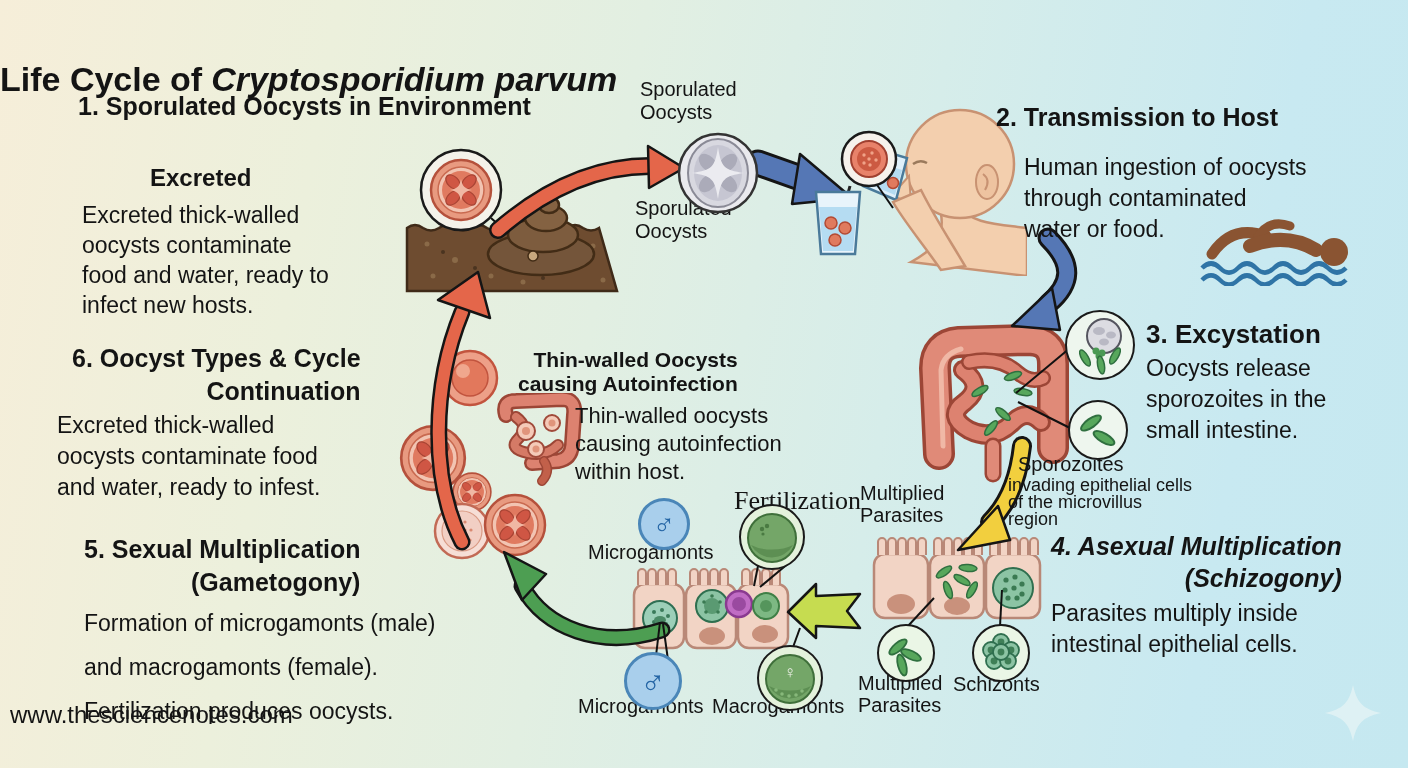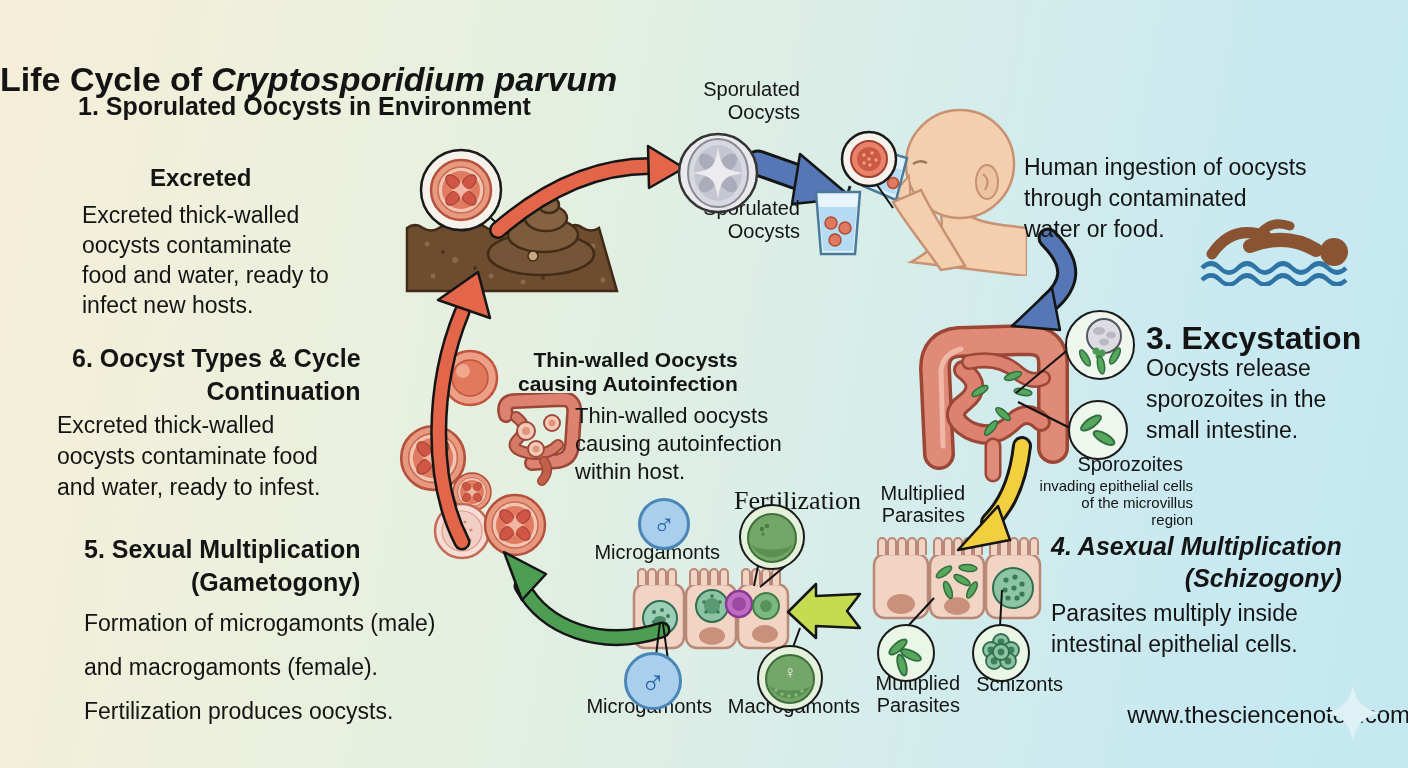--- a/index.html
+++ b/index.html
@@ -3,21 +3,21 @@
 <meta charset="utf-8">
 <style>
   html,body{margin:0;padding:0;}
   #canvas{
     position:relative;width:1408px;height:768px;overflow:hidden;
     font-family:"Liberation Sans",sans-serif;color:#141414;
     background:linear-gradient(100deg,#f6eed9 0%,#ecf0dc 22%,#e2efe2 42%,#d6edea 62%,#c8e9f1 85%,#c5e8f0 100%);
   }
   .txt{position:absolute;white-space:pre-line;z-index:3;line-height:1.28;}
   .h{font-weight:700;text-align:right;}
-  .ctr{text-align:right;}
+  .ctr{text-align:left;}
   .illus{position:absolute;z-index:1;}
   .over{position:absolute;z-index:4;}
   #arrows{position:absolute;left:0;top:0;z-index:2;pointer-events:none;}
   .malecircle{position:absolute;z-index:4;border-radius:50%;background:#a9cfec;border:3px solid #4a86b8;
     display:flex;align-items:center;justify-content:center;color:#2465a5;font-weight:700;}
   #title{left:0;top:14px;width:1408px;text-align:left;font-size:34px;font-weight:700;}
   #title .sp{font-style:italic;margin-left:9px;}
 </style>
 </head>
 <body>
@@ -63,31 +63,32 @@
 (Gametogony)</div>
   <div class="txt" style="left:84px;top:601px;font-size:23px;line-height:44px;">Formation of microgamonts (male)
 and macrogamonts (female).
 Fertilization produces oocysts.</div>
 
   <div class="txt ctr" style="left:640px;top:78px;width:160px;font-size:20px;line-height:23px;">Sporulated
 Oocysts</div>
   <div class="txt ctr" style="left:635px;top:197px;width:165px;font-size:20px;line-height:23px;">Sporulated
 Oocysts</div>
 
+  <div class="txt h" style="left:996px;top:101px;font-size:25px;">2. Transmission to Host</div>
   <div class="txt" style="left:1024px;top:152px;font-size:23px;line-height:31px;">Human ingestion of oocysts
 through contaminated
 water or food.</div>
 
-  <div class="txt h" style="left:1146px;top:318px;font-size:32px;">3. Excystation</div>
+  <div class="txt h" style="left:1146px;top:318px;font-size:26px;">3. Excystation</div>
   <div class="txt" style="left:1146px;top:353px;font-size:23px;line-height:31px;">Oocysts release
 sporozoites in the
 small intestine.</div>
 
   <div class="txt ctr" style="left:1018px;top:452px;width:165px;font-size:20px;">Sporozoites</div>
-  <div class="txt ctr" style="left:1008px;top:477px;width:185px;font-size:15px;line-height:17px;">invading epithelial cells
+  <div class="txt ctr" style="left:1008px;top:477px;width:185px;font-size:18px;line-height:17px;">invading epithelial cells
 of the microvillus
 region</div>
 
   <div class="txt ctr" style="left:860px;top:482px;width:105px;font-size:20px;line-height:22px;">Multiplied
 Parasites</div>
 
   <div class="txt h" style="left:1051px;top:530px;font-size:25px;line-height:32px;font-style:italic;">4. Asexual Multiplication
 (Schizogony)</div>
   <div class="txt" style="left:1051px;top:598px;font-size:23px;line-height:31px;">Parasites multiply inside
 intestinal epithelial cells.</div>

